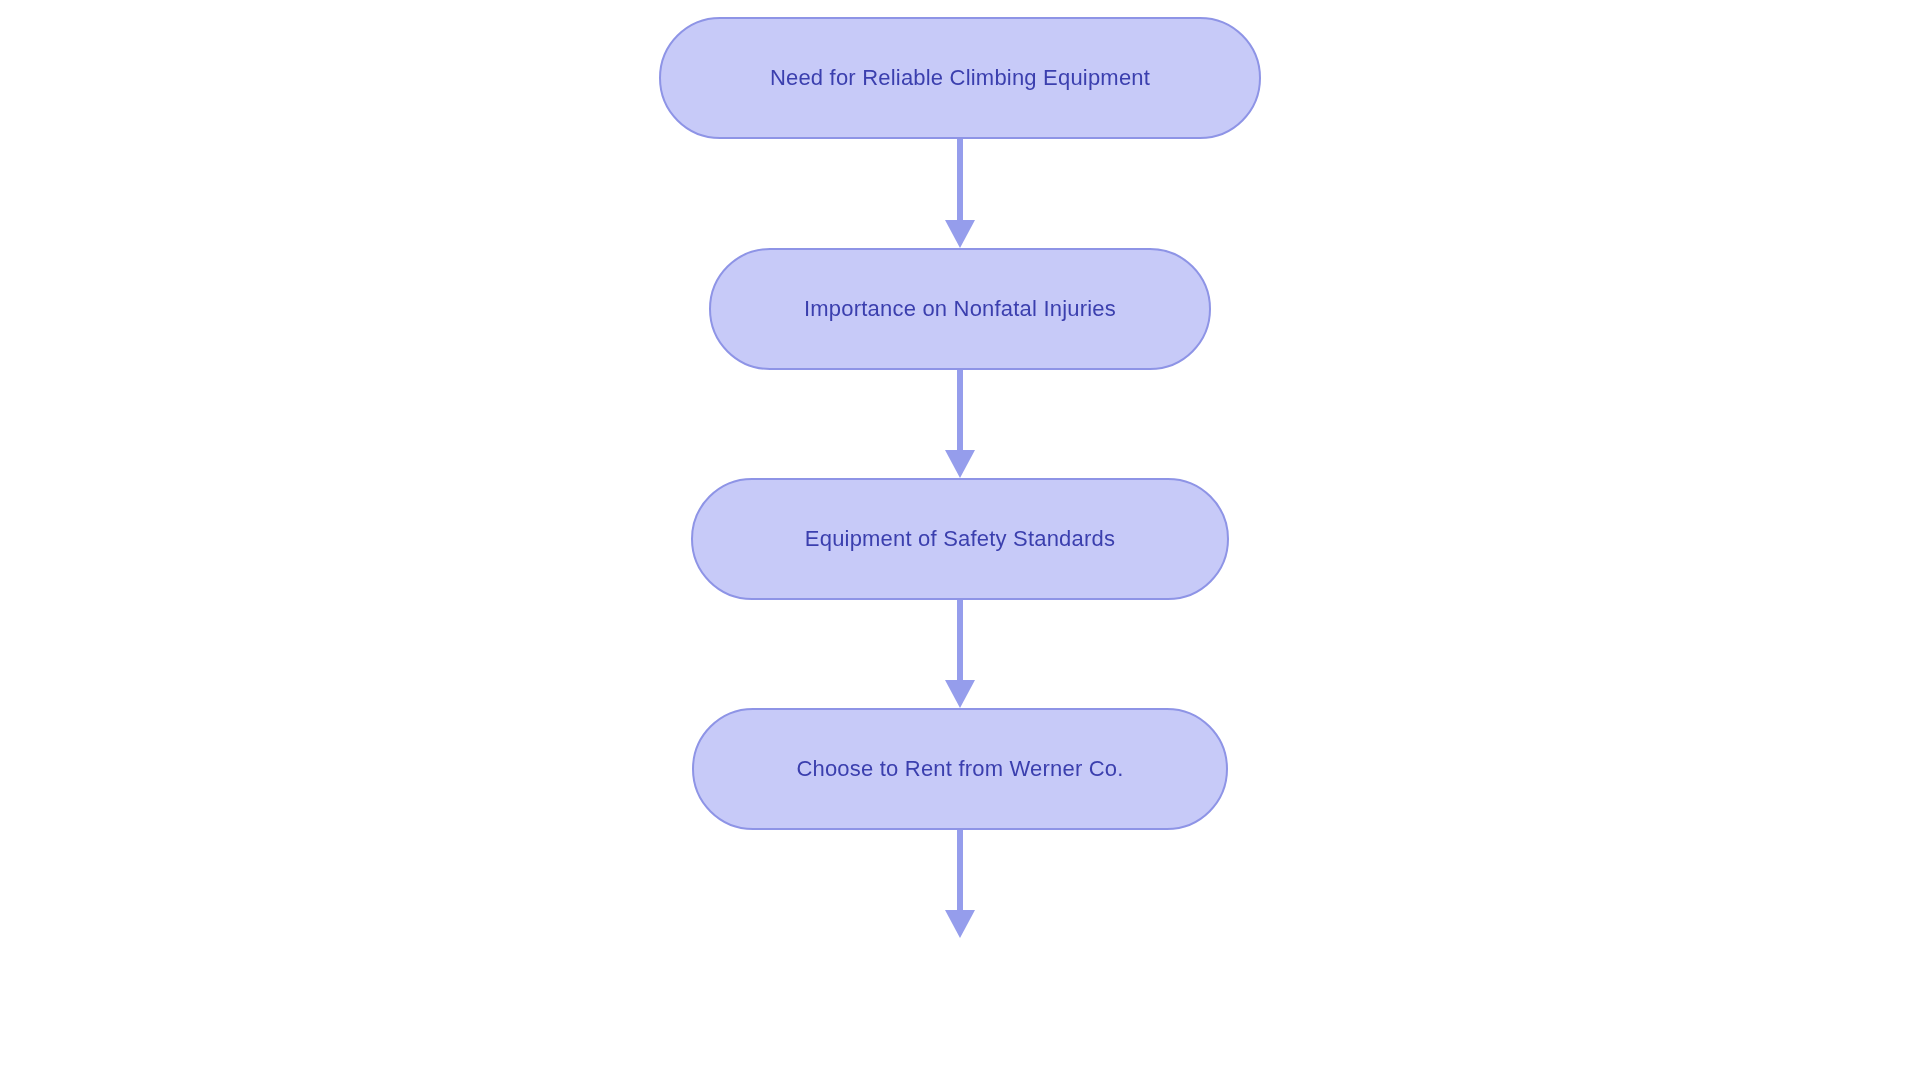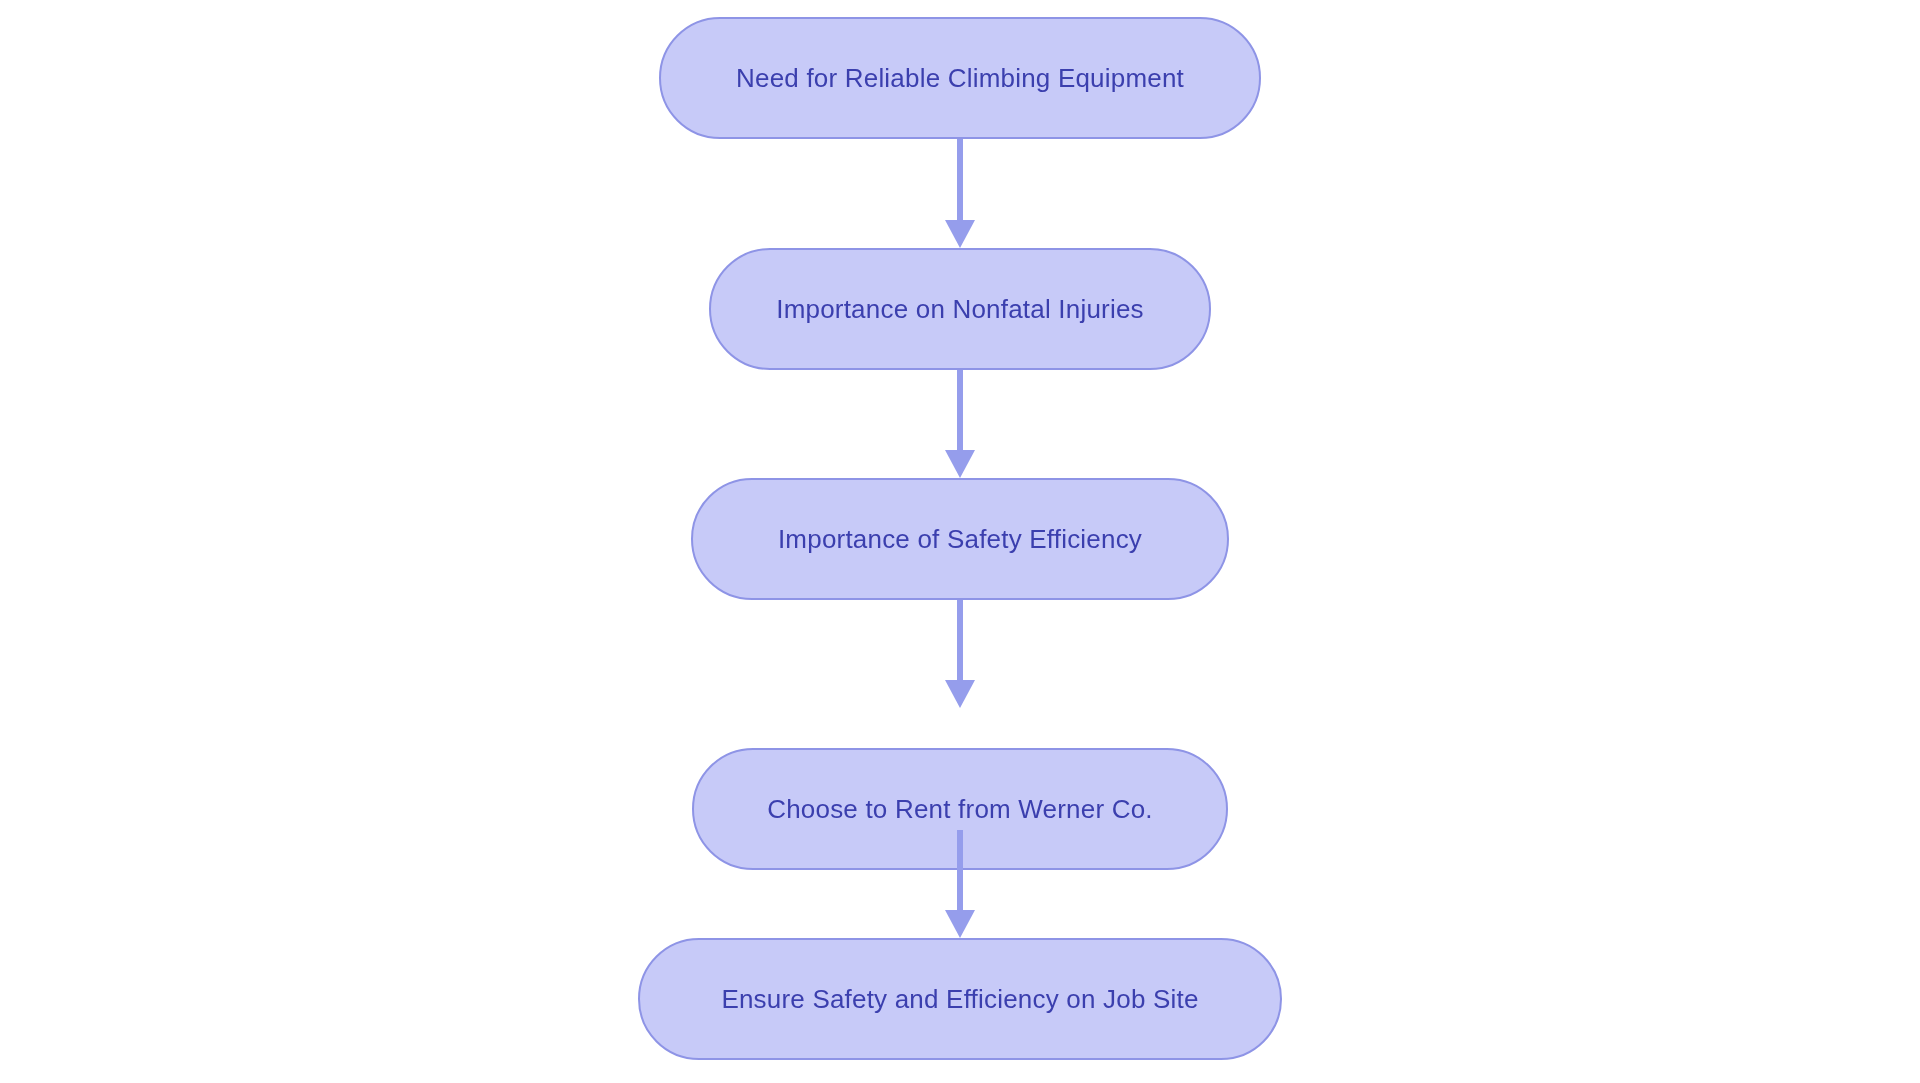--- a/index.html
+++ b/index.html
@@ -23,29 +23,29 @@
     box-sizing: border-box;
     background: #c7caf8;
     border: 2px solid #8e94e6;
     border-radius: 61px;
     display: flex;
     align-items: center;
     justify-content: center;
   }
   .node-label {
     color: #3b3fae;
-    font-size: 26px;
+    font-size: 22px;
     letter-spacing: 0.2px;
     white-space: nowrap;
     text-align: right;
   }
   .node-1 { top: 17px;  width: 602px; }
   .node-2 { top: 248px; width: 502px; }
   .node-3 { top: 478px; width: 538px; }
-  .node-4 { top: 708px; width: 536px; margin-top: 40px; }
+  .node-4 { top: 708px; width: 536px; }
   .node-5 { top: 938px; width: 644px; }
 
   .flow-arrow {
     position: absolute;
     left: 50%;
     transform: translateX(-50%);
     width: 32px;
     display: flex;
     flex-direction: column;
     align-items: center;
@@ -84,34 +84,31 @@
   <div class="flow-node node-2">
     <span class="node-label">Importance on Nonfatal Injuries</span>
   </div>
 
   <div class="flow-arrow arrow-2">
     <div class="arrow-line"></div>
     <div class="arrow-head"></div>
   </div>
 
   <div class="flow-node node-3">
-    <span class="node-label">Importance of Safety Efficiency</span>
+    <span class="node-label">Equipment of Safety Standards</span>
   </div>
 
   <div class="flow-arrow arrow-3">
     <div class="arrow-line"></div>
     <div class="arrow-head"></div>
   </div>
 
   <div class="flow-node node-4">
     <span class="node-label">Choose to Rent from Werner Co.</span>
   </div>
 
   <div class="flow-arrow arrow-4">
     <div class="arrow-line"></div>
     <div class="arrow-head"></div>
   </div>
 
-  <div class="flow-node node-5">
-    <span class="node-label">Ensure Safety and Efficiency on Job Site</span>
-  </div>
 
 </div>
 
 </body></html>

